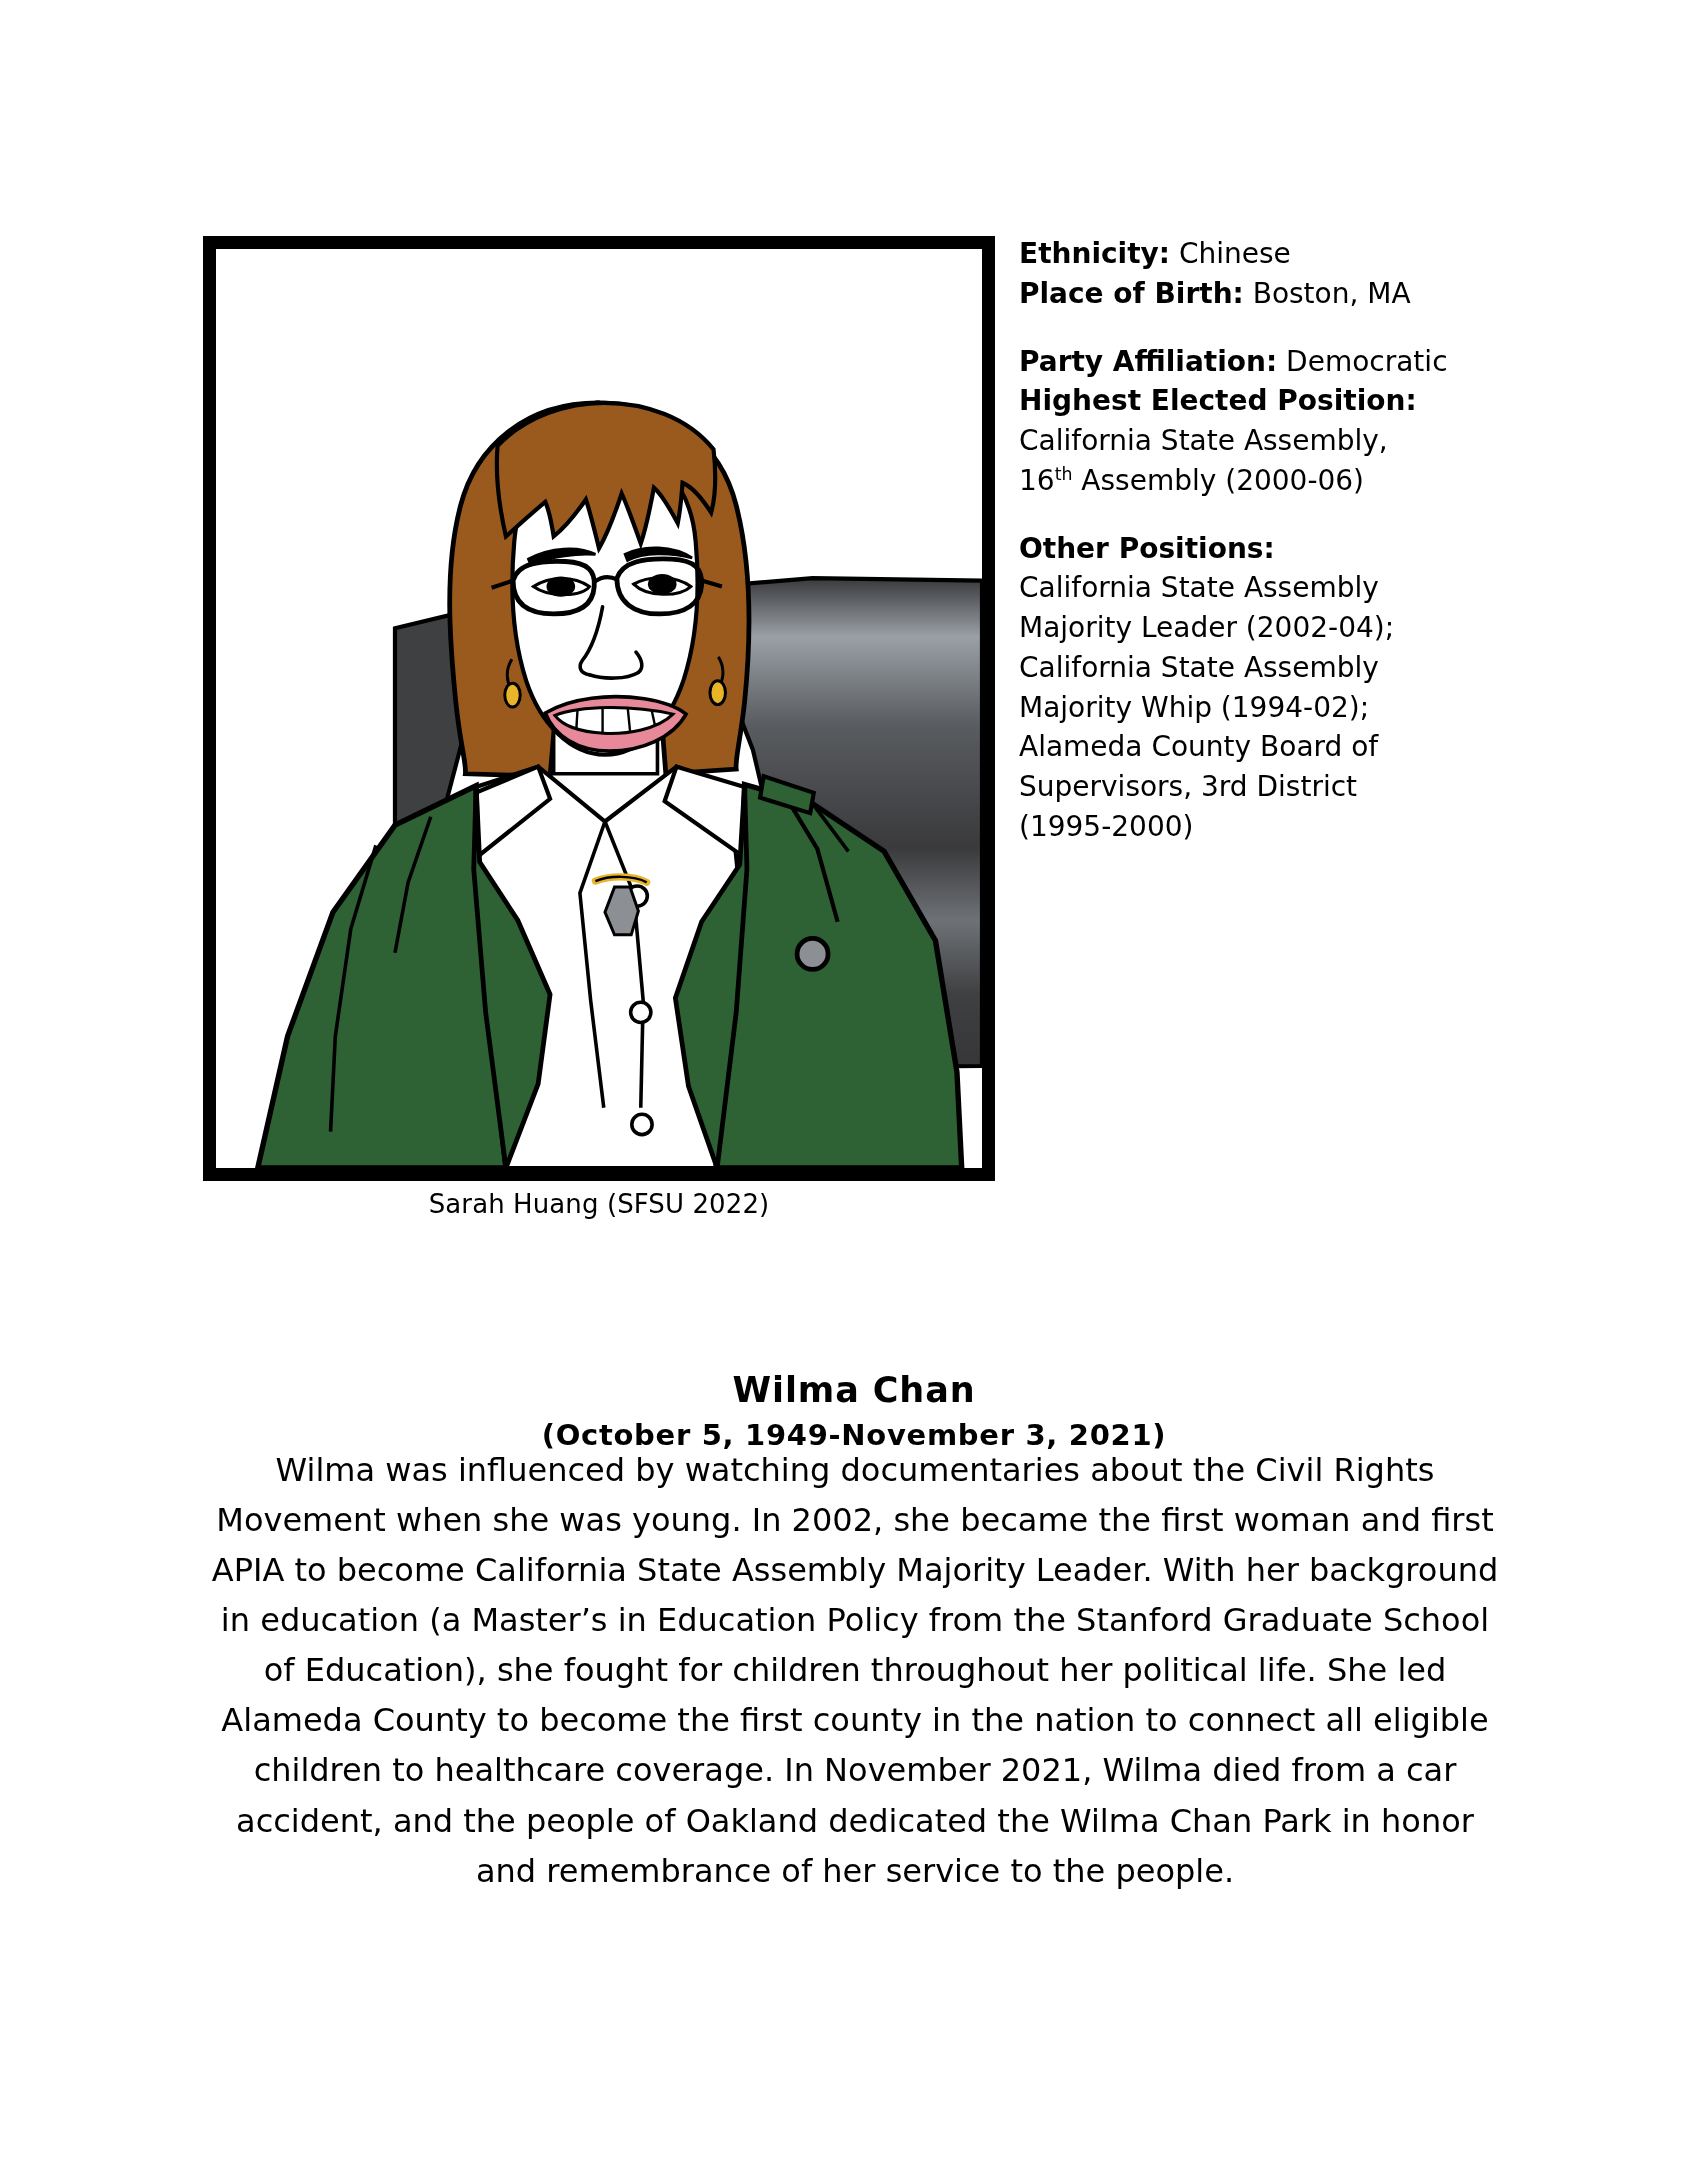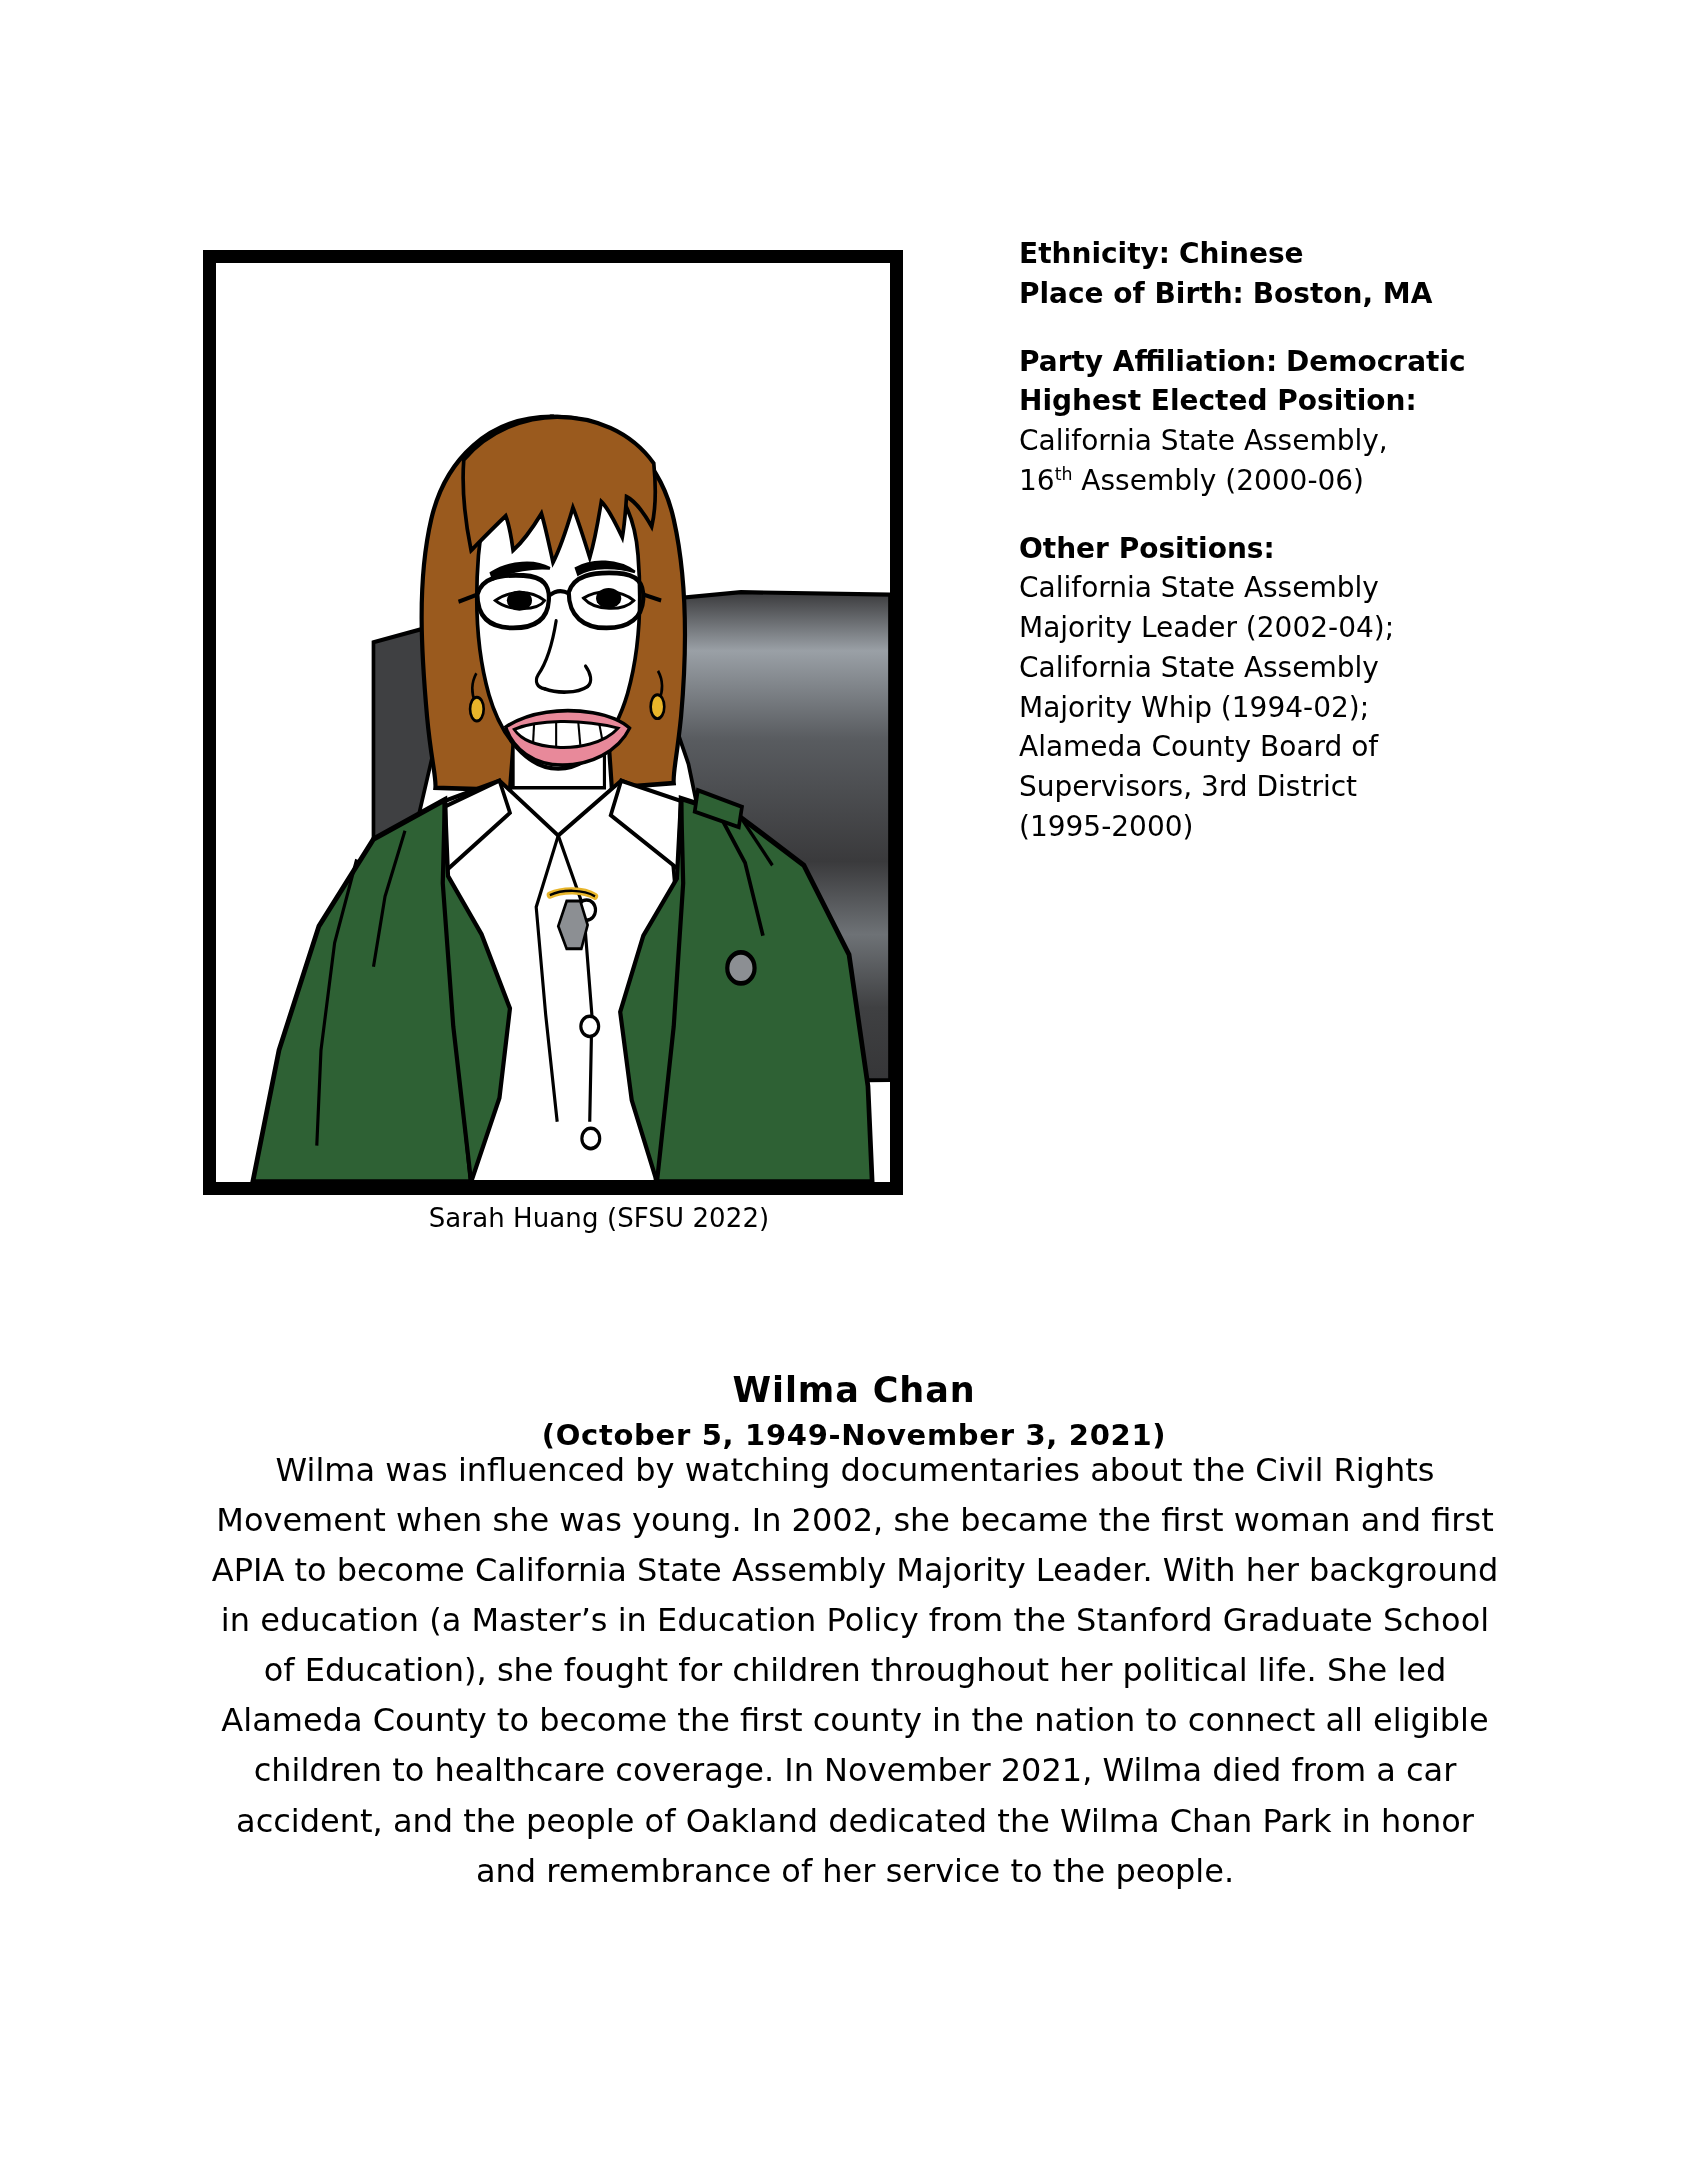--- a/index.html
+++ b/index.html
@@ -20,22 +20,22 @@
   #page {
     position: absolute;
     inset: 0;
     background: #ffffff;
   }
 
   
   #portrait-figure {
     position: absolute;
     left: 203px;
-    top: 250px;
-    width: 700px;
+    top: 236px;
+    width: 792px;
     height: 945px;
   }
   #portrait-frame {
     width: 100%;
     height: 100%;
     box-sizing: border-box;
     border: 13px solid #000000;
     background: #ffffff;
   }
   #portrait-frame svg {
@@ -58,21 +58,21 @@
   #info-column {
     position: absolute;
     left: 1019px;
     top: 234px;
     width: 483px;
     font-size: 28px;
     line-height: 1.42;
   }
   .info-line { white-space: nowrap; }
   .info-label { font-weight: bold; }
-  .info-value { font-weight: bold; }
+  .info-value { font-weight: normal; }
   .info-gap { height: 28px; }
   sup.ord {
     font-size: 0.62em;
     vertical-align: super;
     line-height: 0;
   }
 
   
   #title-block {
     position: absolute;

